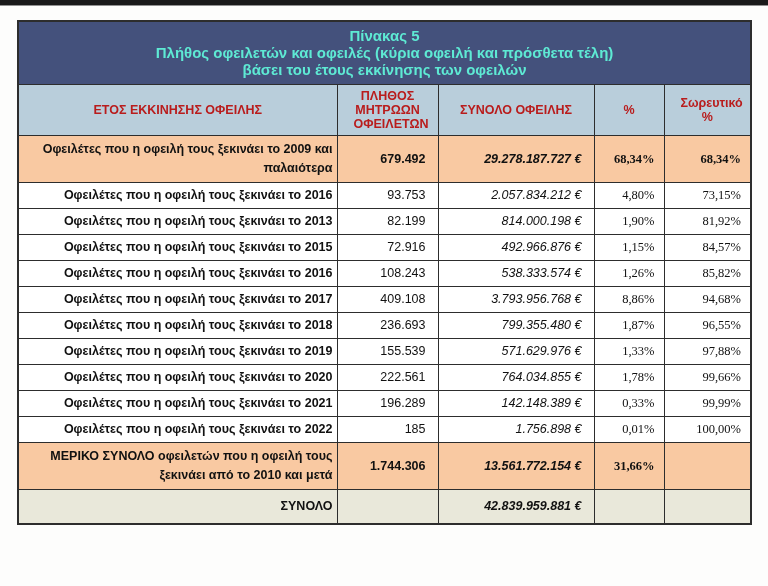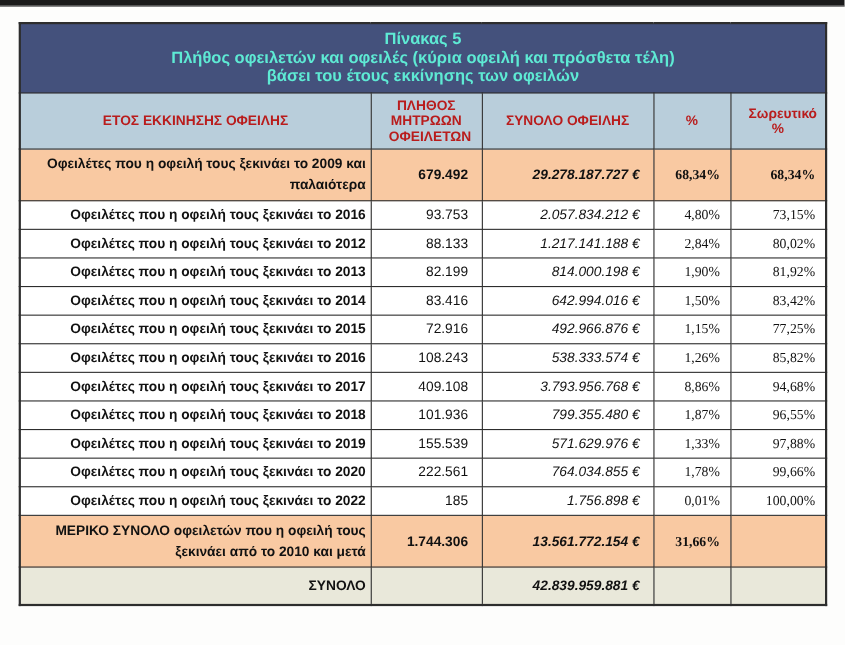--- a/index.html
+++ b/index.html
@@ -128,81 +128,74 @@
             <td class="col-num pct">68,34%</td>
           </tr>
           <tr>
             <td class="col-label">Οφειλέτες που η οφειλή τους ξεκινάει το 2016</td>
             <td class="col-num count">93.753</td>
             <td class="col-num amount">2.057.834.212 €</td>
             <td class="col-num pct">4,80%</td>
             <td class="col-num pct">73,15%</td>
           </tr>
           <tr>
-            <td class="col-label">Οφειλέτες που η οφειλή τους ξεκινάει το 2012</td>
-            <td class="col-num count">88.133</td>
-            <td class="col-num amount">1.217.141.188 €</td>
-            <td class="col-num pct">2,84%</td>
-            <td class="col-num pct">80,02%</td>
-          </tr>
-          <tr>
             <td class="col-label">Οφειλέτες που η οφειλή τους ξεκινάει το 2013</td>
             <td class="col-num count">82.199</td>
             <td class="col-num amount">814.000.198 €</td>
             <td class="col-num pct">1,90%</td>
             <td class="col-num pct">81,92%</td>
           </tr>
           <tr>
-            <td class="col-label">Οφειλέτες που η οφειλή τους ξεκινάει το 2014</td>
-            <td class="col-num count">83.416</td>
-            <td class="col-num amount">642.994.016 €</td>
-            <td class="col-num pct">1,50%</td>
-            <td class="col-num pct">83,42%</td>
-          </tr>
-          <tr>
             <td class="col-label">Οφειλέτες που η οφειλή τους ξεκινάει το 2015</td>
             <td class="col-num count">72.916</td>
             <td class="col-num amount">492.966.876 €</td>
             <td class="col-num pct">1,15%</td>
-            <td class="col-num pct">77,25%</td>
+            <td class="col-num pct">84,57%</td>
           </tr>
           <tr>
             <td class="col-label">Οφειλέτες που η οφειλή τους ξεκινάει το 2016</td>
             <td class="col-num count">108.243</td>
             <td class="col-num amount">538.333.574 €</td>
             <td class="col-num pct">1,26%</td>
             <td class="col-num pct">85,82%</td>
           </tr>
           <tr>
             <td class="col-label">Οφειλέτες που η οφειλή τους ξεκινάει το 2017</td>
             <td class="col-num count">409.108</td>
             <td class="col-num amount">3.793.956.768 €</td>
             <td class="col-num pct">8,86%</td>
             <td class="col-num pct">94,68%</td>
           </tr>
           <tr>
             <td class="col-label">Οφειλέτες που η οφειλή τους ξεκινάει το 2018</td>
-            <td class="col-num count">101.936</td>
+            <td class="col-num count">236.693</td>
             <td class="col-num amount">799.355.480 €</td>
             <td class="col-num pct">1,87%</td>
             <td class="col-num pct">96,55%</td>
           </tr>
           <tr>
             <td class="col-label">Οφειλέτες που η οφειλή τους ξεκινάει το 2019</td>
             <td class="col-num count">155.539</td>
             <td class="col-num amount">571.629.976 €</td>
             <td class="col-num pct">1,33%</td>
             <td class="col-num pct">97,88%</td>
           </tr>
           <tr>
             <td class="col-label">Οφειλέτες που η οφειλή τους ξεκινάει το 2020</td>
             <td class="col-num count">222.561</td>
             <td class="col-num amount">764.034.855 €</td>
             <td class="col-num pct">1,78%</td>
             <td class="col-num pct">99,66%</td>
+          </tr>
+          <tr>
+            <td class="col-label">Οφειλέτες που η οφειλή τους ξεκινάει το 2021</td>
+            <td class="col-num count">196.289</td>
+            <td class="col-num amount">142.148.389 €</td>
+            <td class="col-num pct">0,33%</td>
+            <td class="col-num pct">99,99%</td>
           </tr>
           <tr>
             <td class="col-label">Οφειλέτες που η οφειλή τους ξεκινάει το 2022</td>
             <td class="col-num count">185</td>
             <td class="col-num amount">1.756.898 €</td>
             <td class="col-num pct">0,01%</td>
             <td class="col-num pct">100,00%</td>
           </tr>
           <tr class="highlight">
             <td class="col-label">ΜΕΡΙΚΟ ΣΥΝΟΛΟ οφειλετών που η οφειλή τους ξεκινάει από το 2010 και μετά</td>

